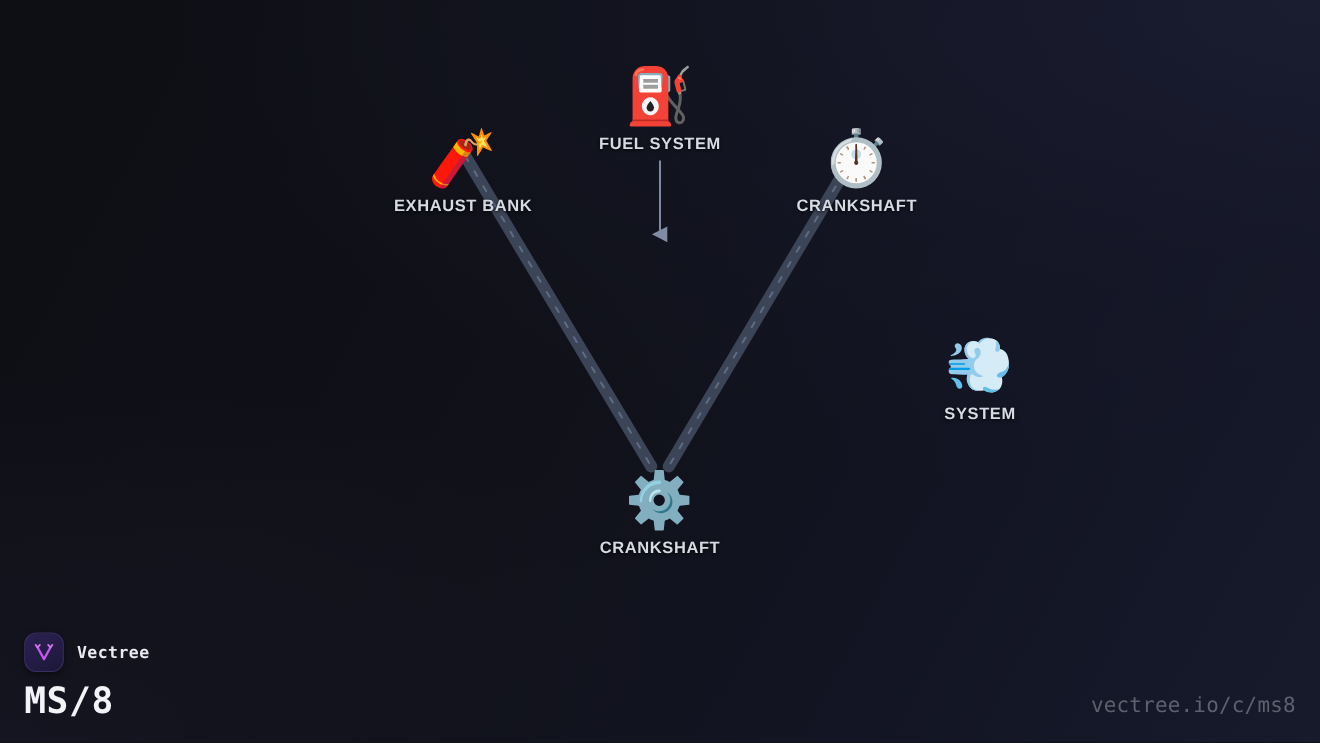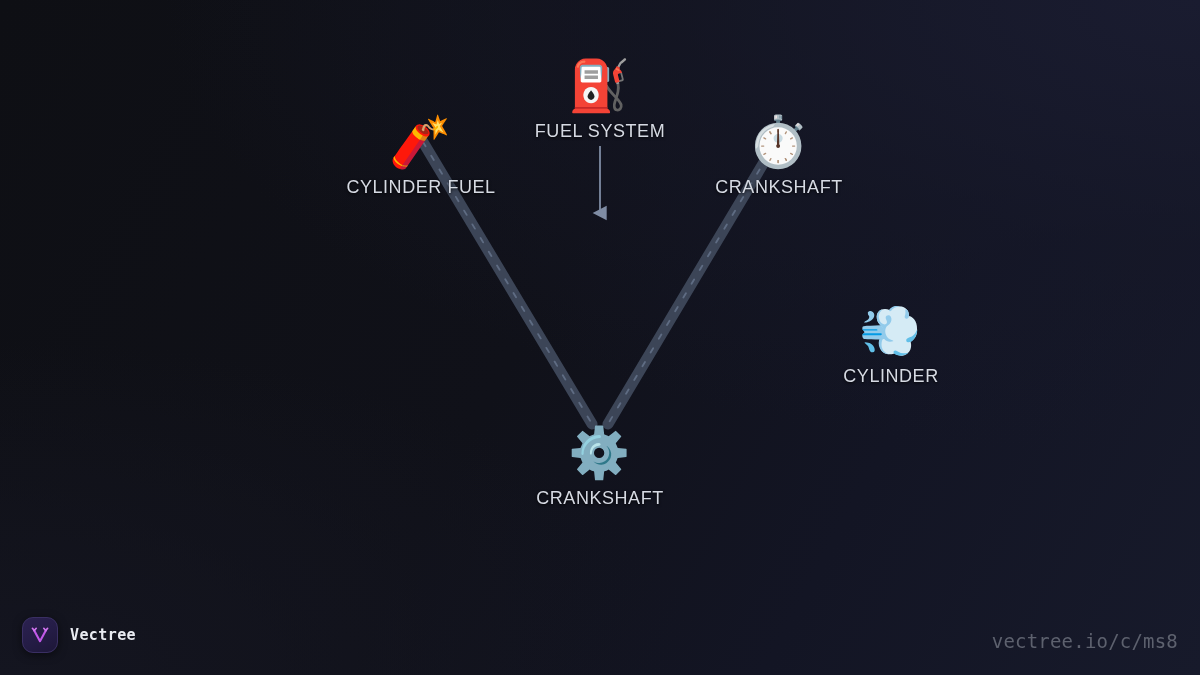--- a/index.html
+++ b/index.html
@@ -43,22 +43,22 @@
   .node-icon {
     font-size: 50px;
     line-height: 1;
     height: 54px;
     display: flex;
     align-items: center;
     justify-content: center;
     user-select: none;
   }
   .node-label {
-    font-size: 18px;
-    font-weight: normal;
+    font-size: 15px;
+    font-weight: bold;
     letter-spacing: 0.55px;
     color: #d6dae3;
     text-align: left;
     white-space: nowrap;
     text-shadow: 0 1px 3px rgba(0,0,0,0.85);
   }
 
   
   #brand {
     position: absolute;
@@ -134,48 +134,49 @@
     <line x1="600" y1="146" x2="600" y2="213" stroke="#7f8ca4" stroke-width="1.8" marker-end="url(#arrowhead)"></line>
   </svg>
 
   <div class="node" style="left:600px; top:100px;">
     <div class="node-icon">⛽</div>
     <div class="node-label">FUEL SYSTEM</div>
   </div>
 
   <div class="node" style="left:421px; top:156px;">
     <div class="node-icon">🧨</div>
-    <div class="node-label">CYLINDER FUEL</div>
+    <div class="node-label">EXHAUST BANK</div>
   </div>
 
   <div class="node" style="left:779px; top:156px;">
     <div class="node-icon">⏱️</div>
     <div class="node-label">CRANKSHAFT</div>
   </div>
 
   <div class="node" style="left:891px; top:345px;">
     <div class="node-icon">💨</div>
-    <div class="node-label">CYLINDER</div>
+    <div class="node-label">SYSTEM</div>
   </div>
 
   <div class="node" style="left:600px; top:467px;">
     <div class="node-icon">⚙️</div>
     <div class="node-label">CRANKSHAFT</div>
   </div>
 
   <div id="brand">
     <div class="brand-row">
       <div class="brand-mark">
         <svg width="20" height="20" viewBox="0 0 20 20" xmlns="http://www.w3.org/2000/svg">
           <path d="M4.2 5.6 L10 16.2 L15.8 5.6" stroke="#c058e8" stroke-width="2.1" fill="none" stroke-linecap="round" stroke-linejoin="round"></path>
           <path d="M4.2 5.6 L2.4 3.3" stroke="#d274f0" stroke-width="1.7" fill="none" stroke-linecap="round"></path>
           <path d="M4.2 5.6 L6.2 3.3" stroke="#d274f0" stroke-width="1.7" fill="none" stroke-linecap="round"></path>
           <path d="M15.8 5.6 L13.8 3.3" stroke="#d274f0" stroke-width="1.7" fill="none" stroke-linecap="round"></path>
           <path d="M15.8 5.6 L17.6 3.3" stroke="#d274f0" stroke-width="1.7" fill="none" stroke-linecap="round"></path>
         </svg>
       </div>
       <span class="brand-name">Vectree</span>
     </div>
+    <div class="brand-title">MS/8</div>
   </div>
 
   <div id="site-url">vectree.io/c/ms8</div>
 
 </div>
 
 </body></html>

